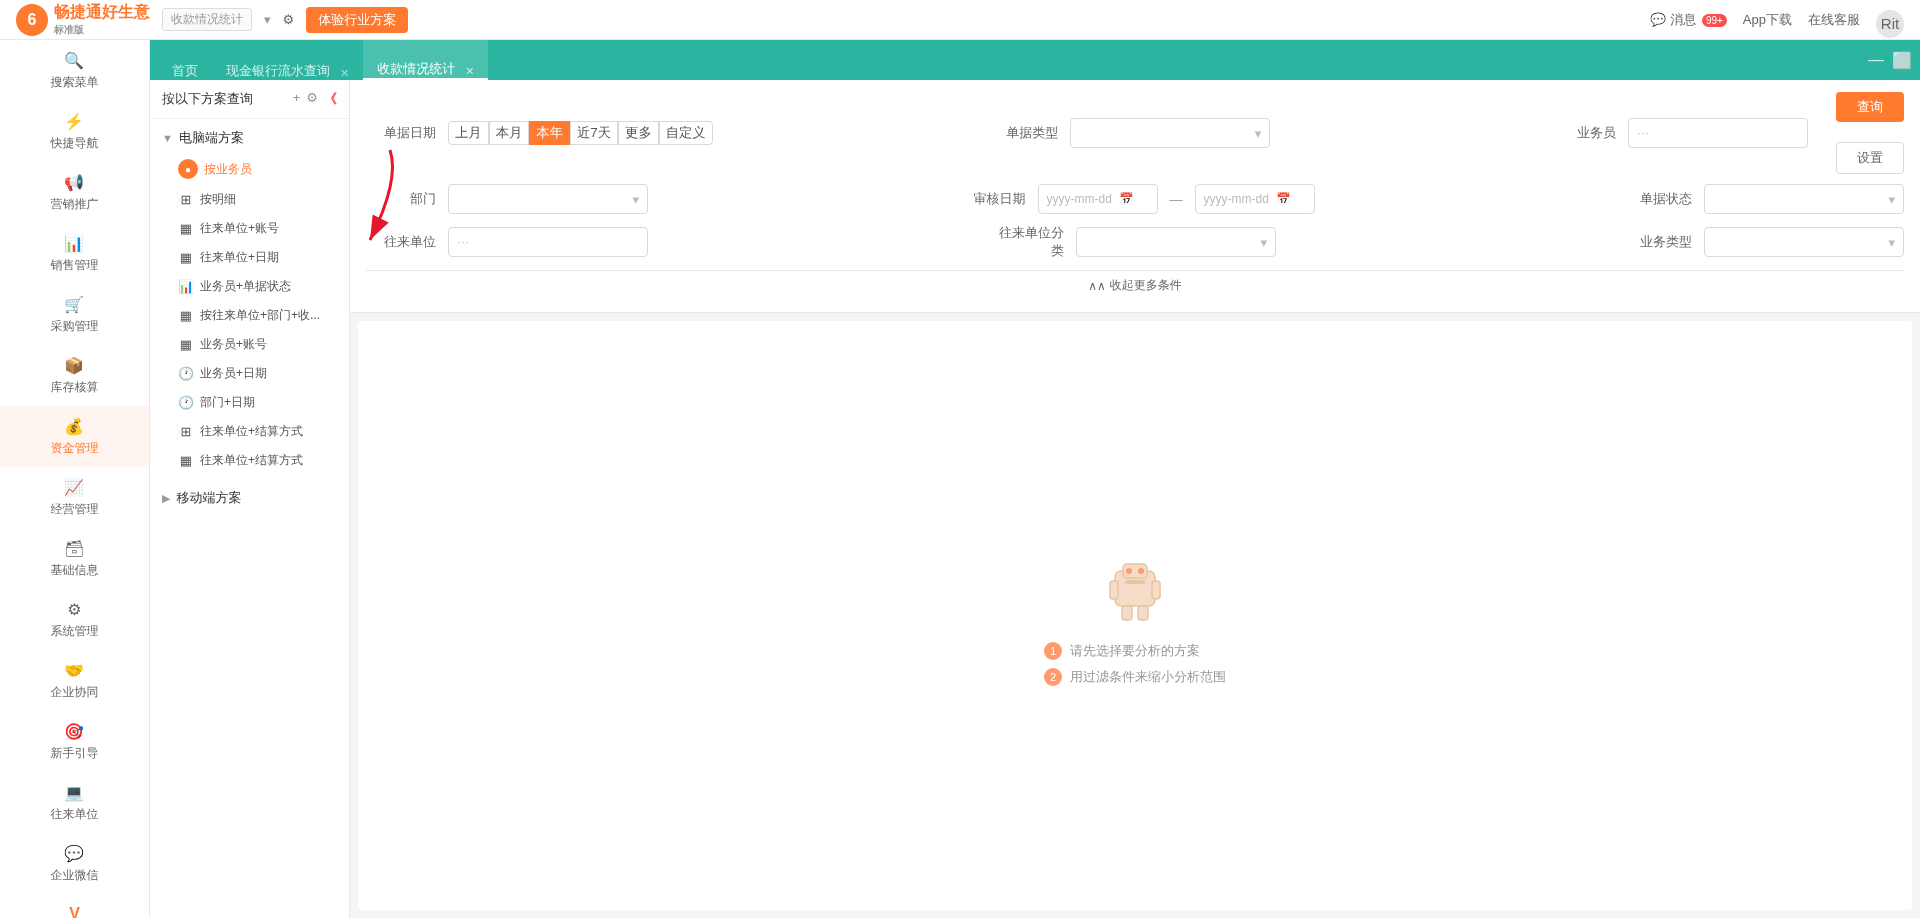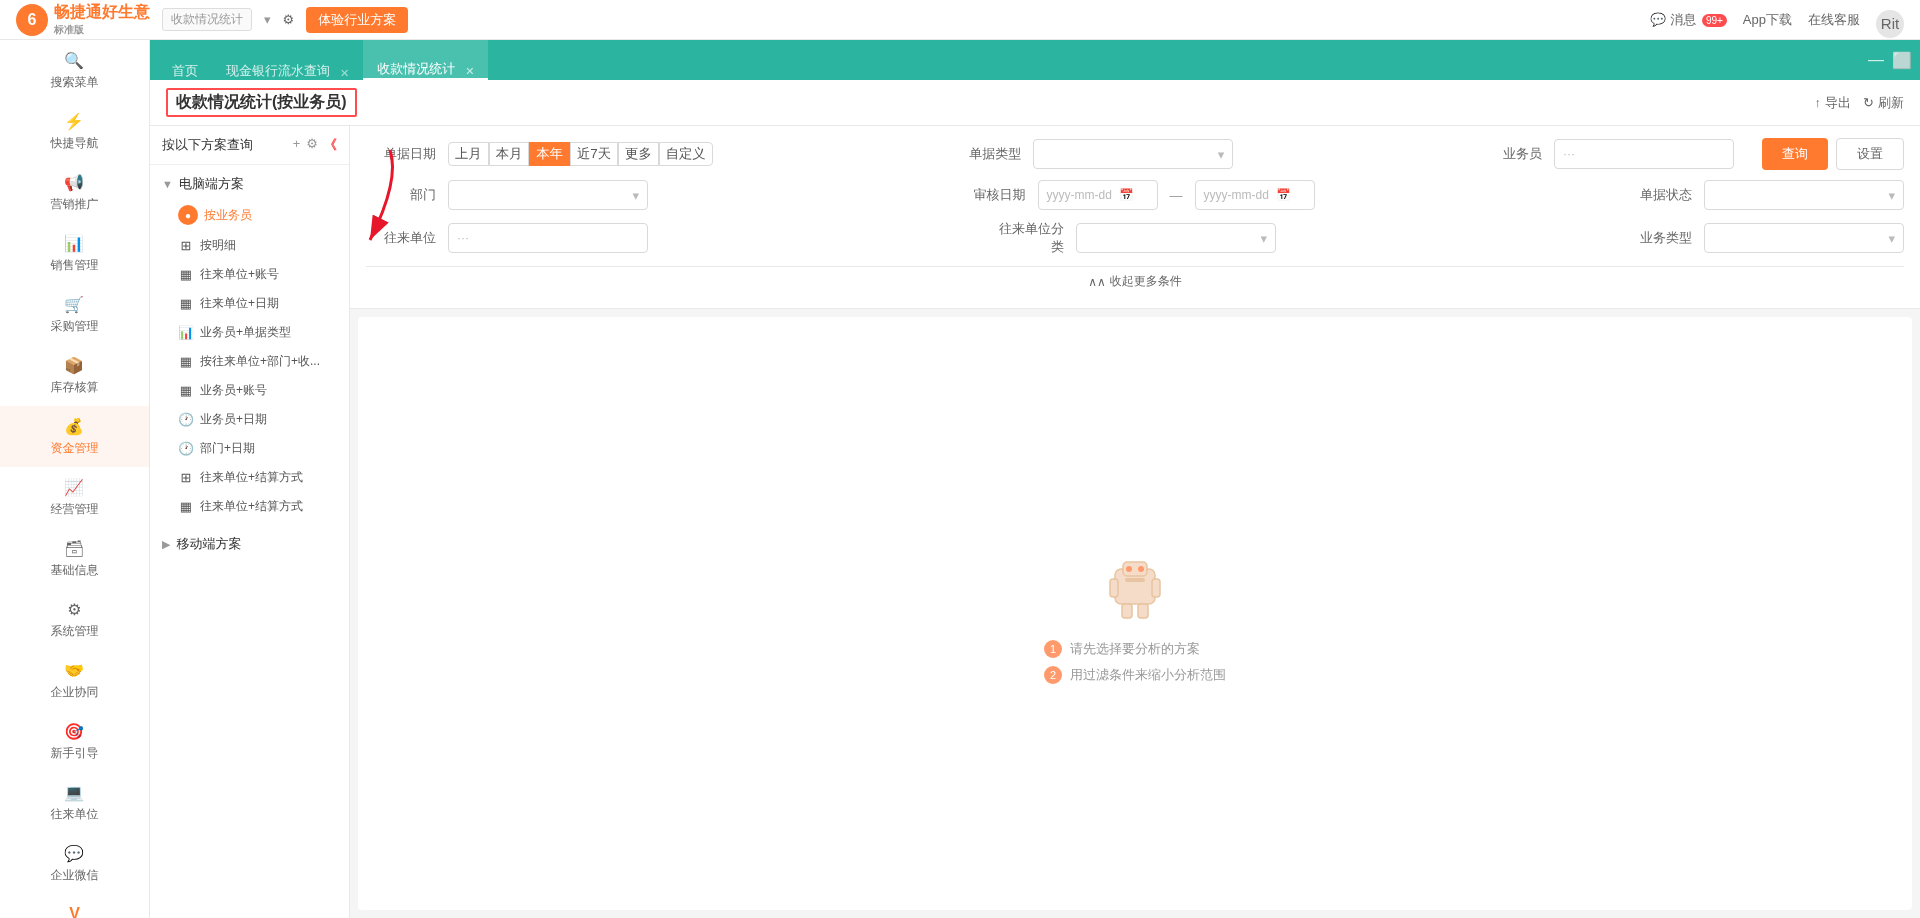--- a/index.html
+++ b/index.html
@@ -347,22 +347,22 @@
       background: #fff;
       color: #666;
       border: 1px solid #d9d9d9;
       border-radius: 4px;
       padding: 6px 20px;
       cursor: pointer;
       font-size: 13px;
     }
     .form-actions {
       display: flex;
-      flex-direction: row;
-      gap: 8px;
+      flex-direction: column;
+      gap: 20px;
       margin-left: 16px;
     }
     .collapse-btn {
       display: flex;
       align-items: center;
       justify-content: center;
       gap: 4px;
       color: #666;
       font-size: 12px;
       cursor: pointer;
@@ -519,33 +519,20 @@
       <div class="tab-item active">
         <span>收款情况统计</span>
         <span class="close-btn">✕</span>
       </div>
       <div class="tab-bar-right">
         <span title="最小化">—</span>
         <span title="最大化">⬜</span>
       </div>
     </div>
 
-    <div class="page-header">
-      <div class="page-title">收款情况统计(按业务员)</div>
-      <div class="page-actions">
-        <div class="action-btn">
-          <span>↑</span>
-          <span>导出</span>
-        </div>
-        <div class="action-btn">
-          <span>↻</span>
-          <span>刷新</span>
-        </div>
-      </div>
-    </div>
 
     <div class="main-content">
 
       <div class="filter-panel">
         <div class="filter-panel-header">
           <span>按以下方案查询</span>
           <div class="icons">
             <span>+</span>
             <span>⚙</span>
             <span style="color:#ff4d4f;font-weight:bold;">《</span>
@@ -570,21 +557,21 @@
           <div class="scheme-item">
             <span class="item-icon">▦</span>
             <span>往来单位+账号</span>
           </div>
           <div class="scheme-item">
             <span class="item-icon">▦</span>
             <span>往来单位+日期</span>
           </div>
           <div class="scheme-item">
             <span class="item-icon">📊</span>
-            <span>业务员+单据类型</span>
+            <span>业务员+单据状态</span>
           </div>
           <div class="scheme-item">
             <span class="item-icon">▦</span>
             <span>按往来单位+部门+收...</span>
           </div>
           <div class="scheme-item">
             <span class="item-icon">▦</span>
             <span>业务员+账号</span>
           </div>
           <div class="scheme-item">

